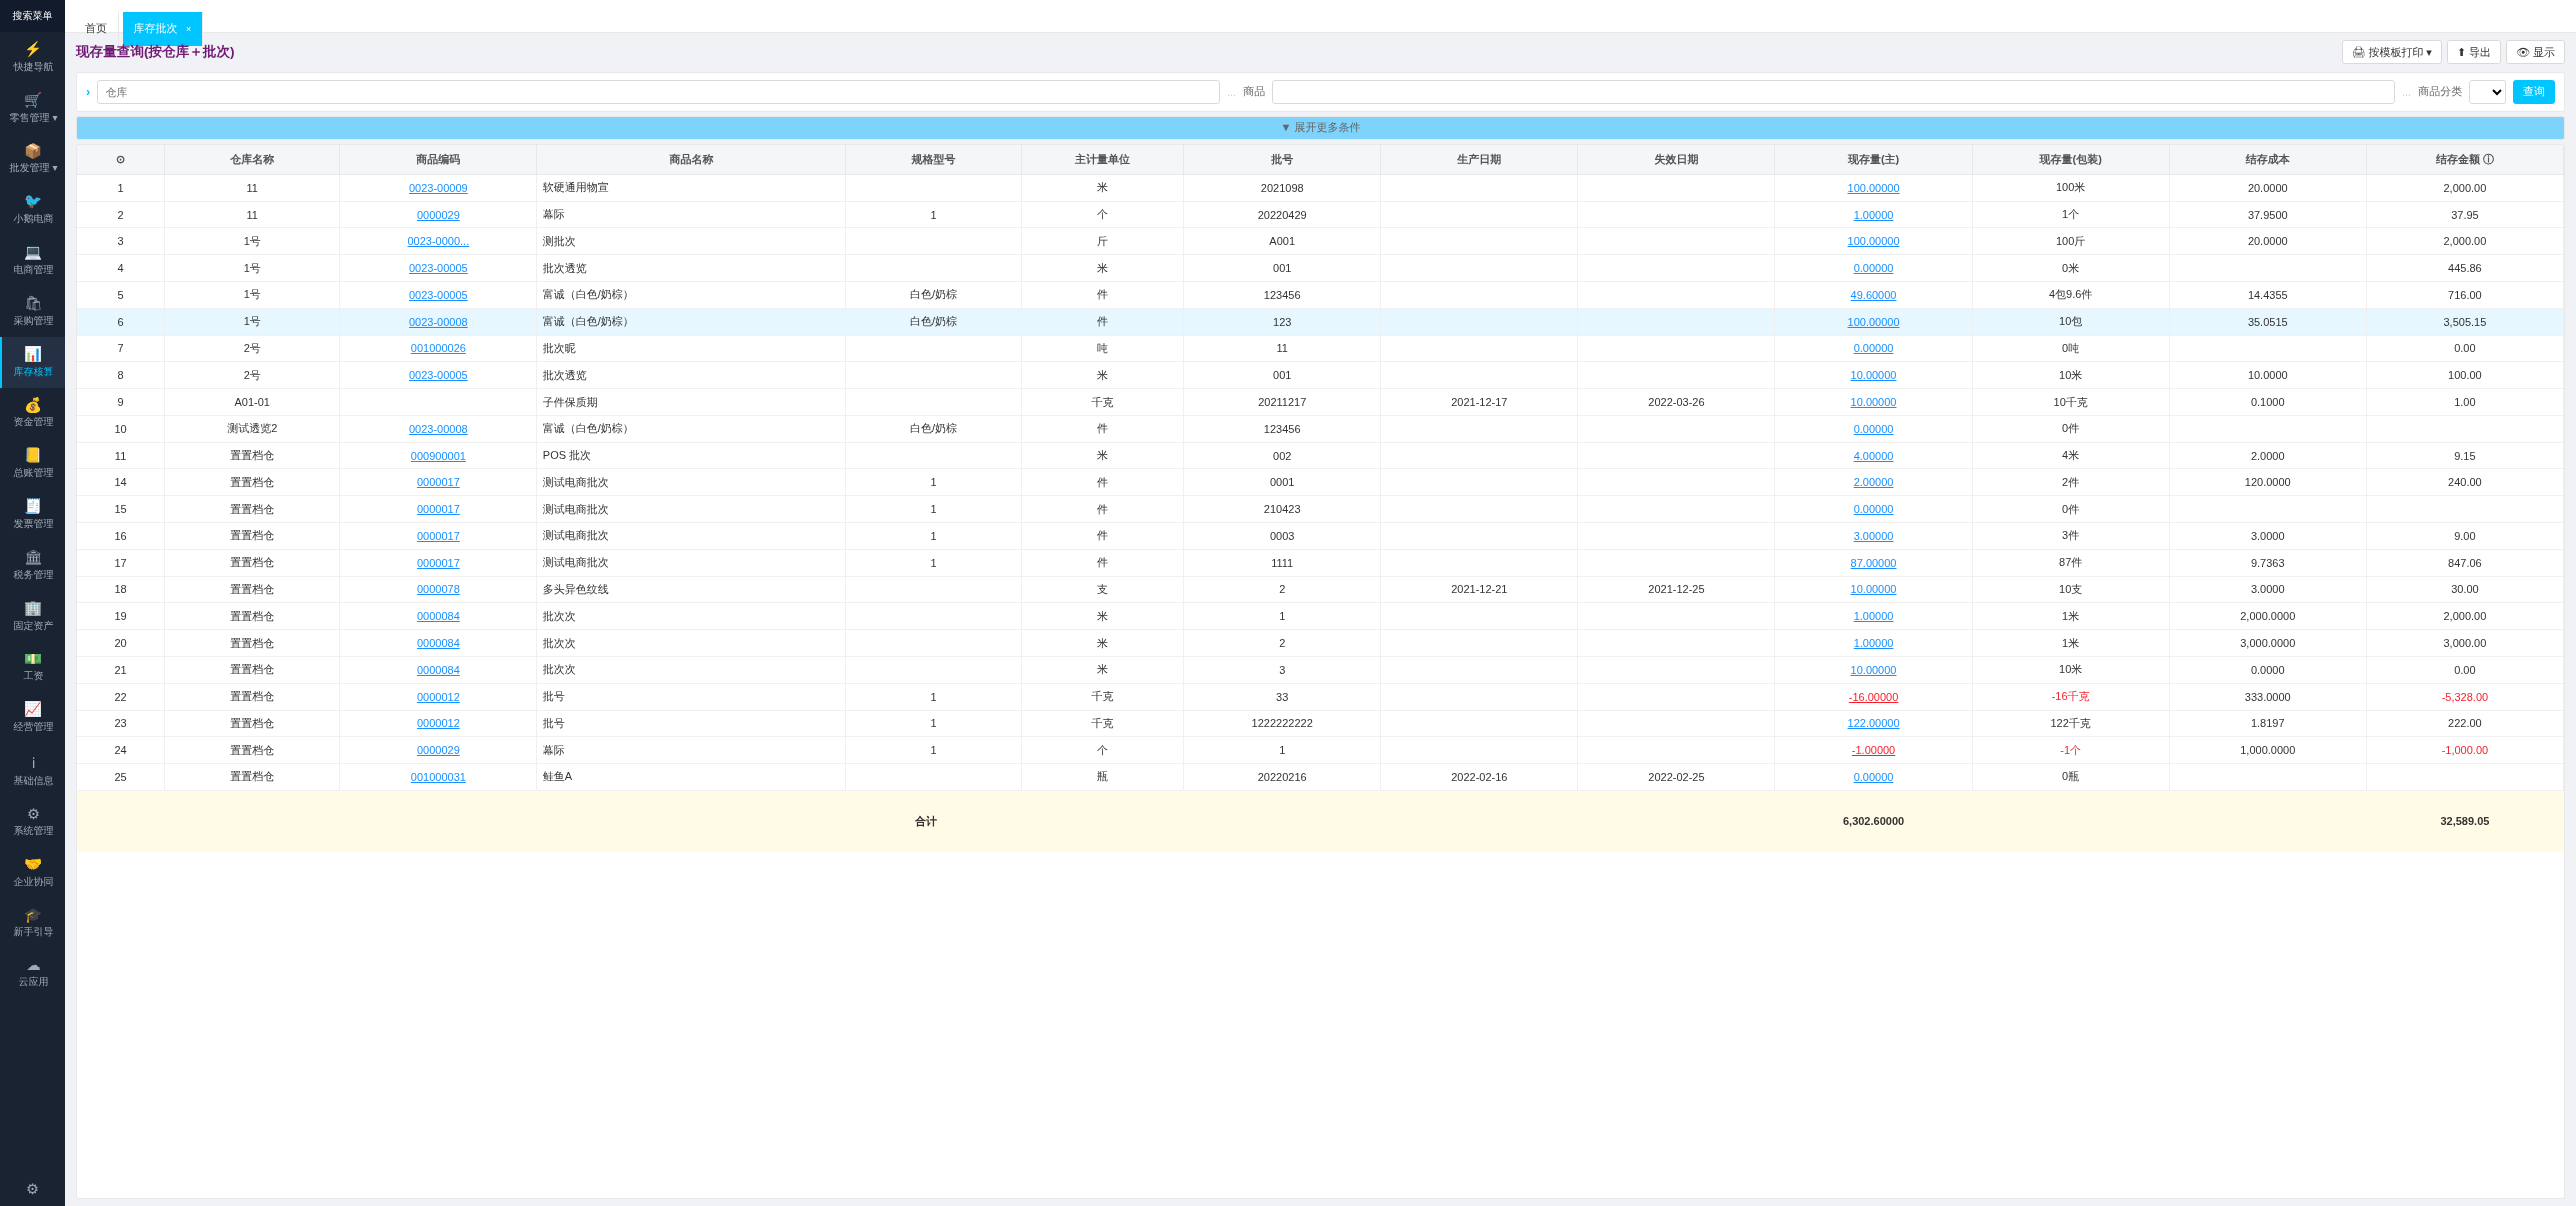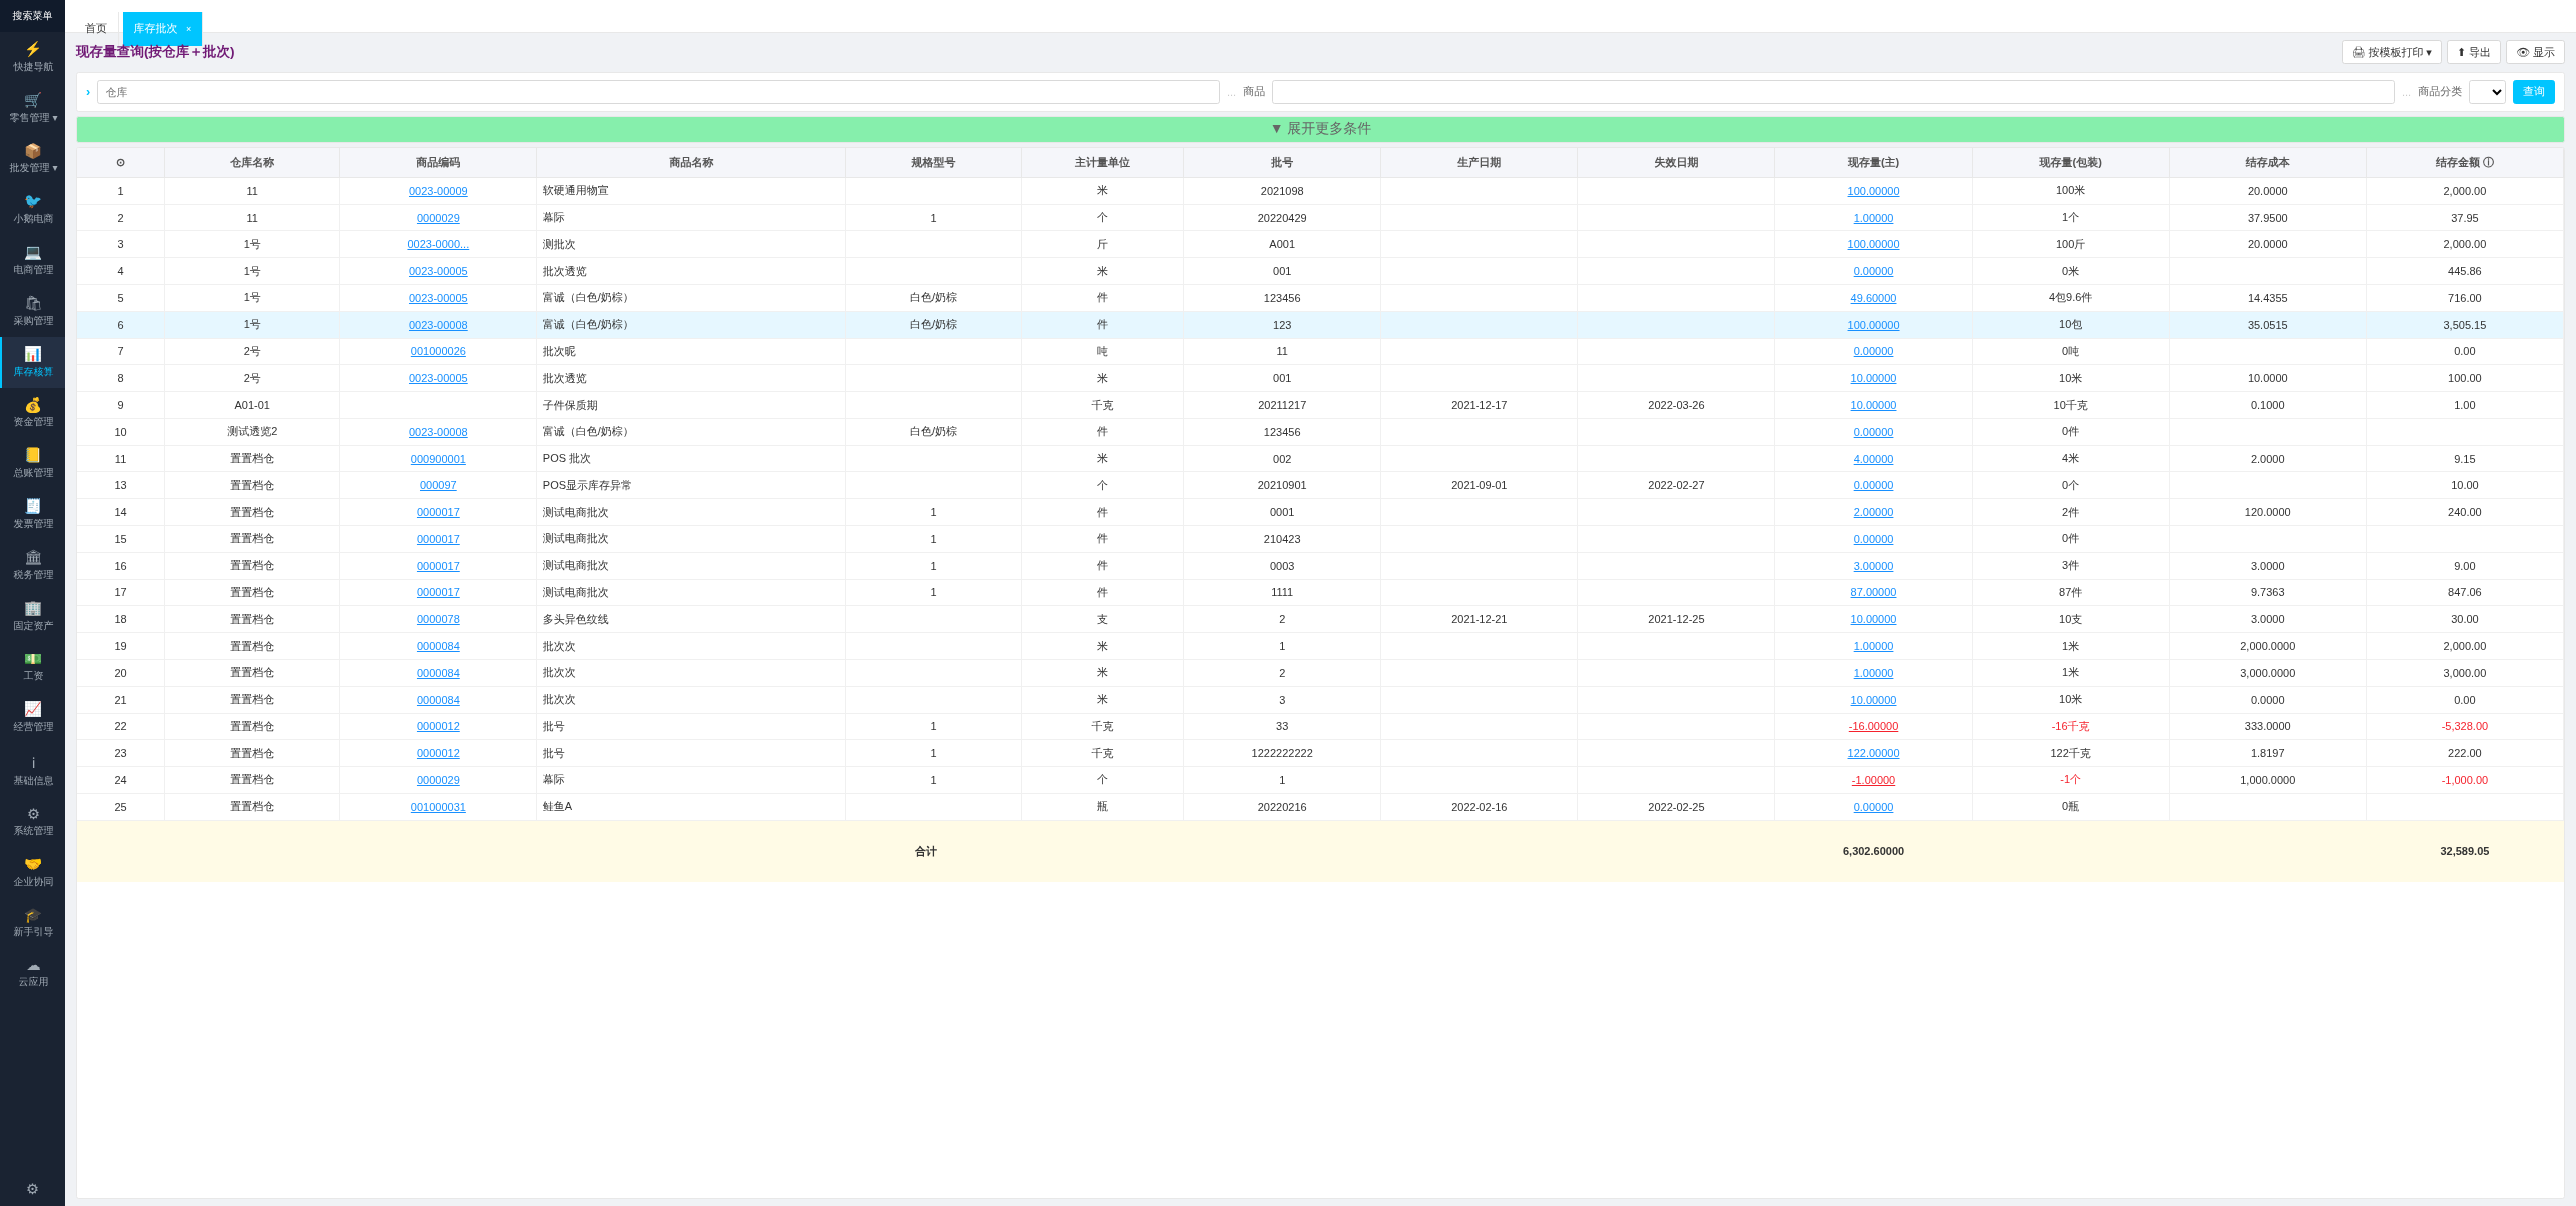--- a/index.html
+++ b/index.html
@@ -112,26 +112,26 @@
       background: #fff;
       border: 0.9px solid #e8e8e8;
       border-radius: 2.7px;
       padding: 7.2px 9px;
       display: flex;
       align-items: center;
       gap: 7.2px;
       margin-bottom: 3.6px;
     }
     .filter-expand {
-      background: #86efac;
+      background: #7dd3fc;
       border: 0.9px solid #e8e8e8;
       border-radius: 2.7px;
       padding: 3.6px 7.2px;
       cursor: pointer;
-      font-size: 14px;
+      font-size: 11px;
       color: #666;
       text-align: center;
       margin-bottom: 3.6px;
       display: flex;
       align-items: center;
       justify-content: center;
       gap: 3.6px;
     }
     .filter-input {
       border: 0.9px solid #d9d9d9;
@@ -512,35 +512,20 @@
               <td class="">米</td>
               <td class="">002</td>
               <td class=""></td>
               <td class=""></td>
               <td class="td-link">4.00000</td>
               <td class="">4米</td>
               <td class="">2.0000</td>
               <td class="">9.15</td>
             </tr>
             <tr>
-              <td class="">13</td>
-              <td class="">置置档仓</td>
-              <td class="td-link">000097</td>
-              <td class="td-left">POS显示库存异常</td>
-              <td class=""></td>
-              <td class="">个</td>
-              <td class="">20210901</td>
-              <td class="">2021-09-01</td>
-              <td class="">2022-02-27</td>
-              <td class="td-link">0.00000</td>
-              <td class="">0个</td>
-              <td class=""></td>
-              <td class="">10.00</td>
-            </tr>
-            <tr>
               <td class="">14</td>
               <td class="">置置档仓</td>
               <td class="td-link">0000017</td>
               <td class="td-left">测试电商批次</td>
               <td class="">1</td>
               <td class="">件</td>
               <td class="">0001</td>
               <td class=""></td>
               <td class=""></td>
               <td class="td-link">2.00000</td>

